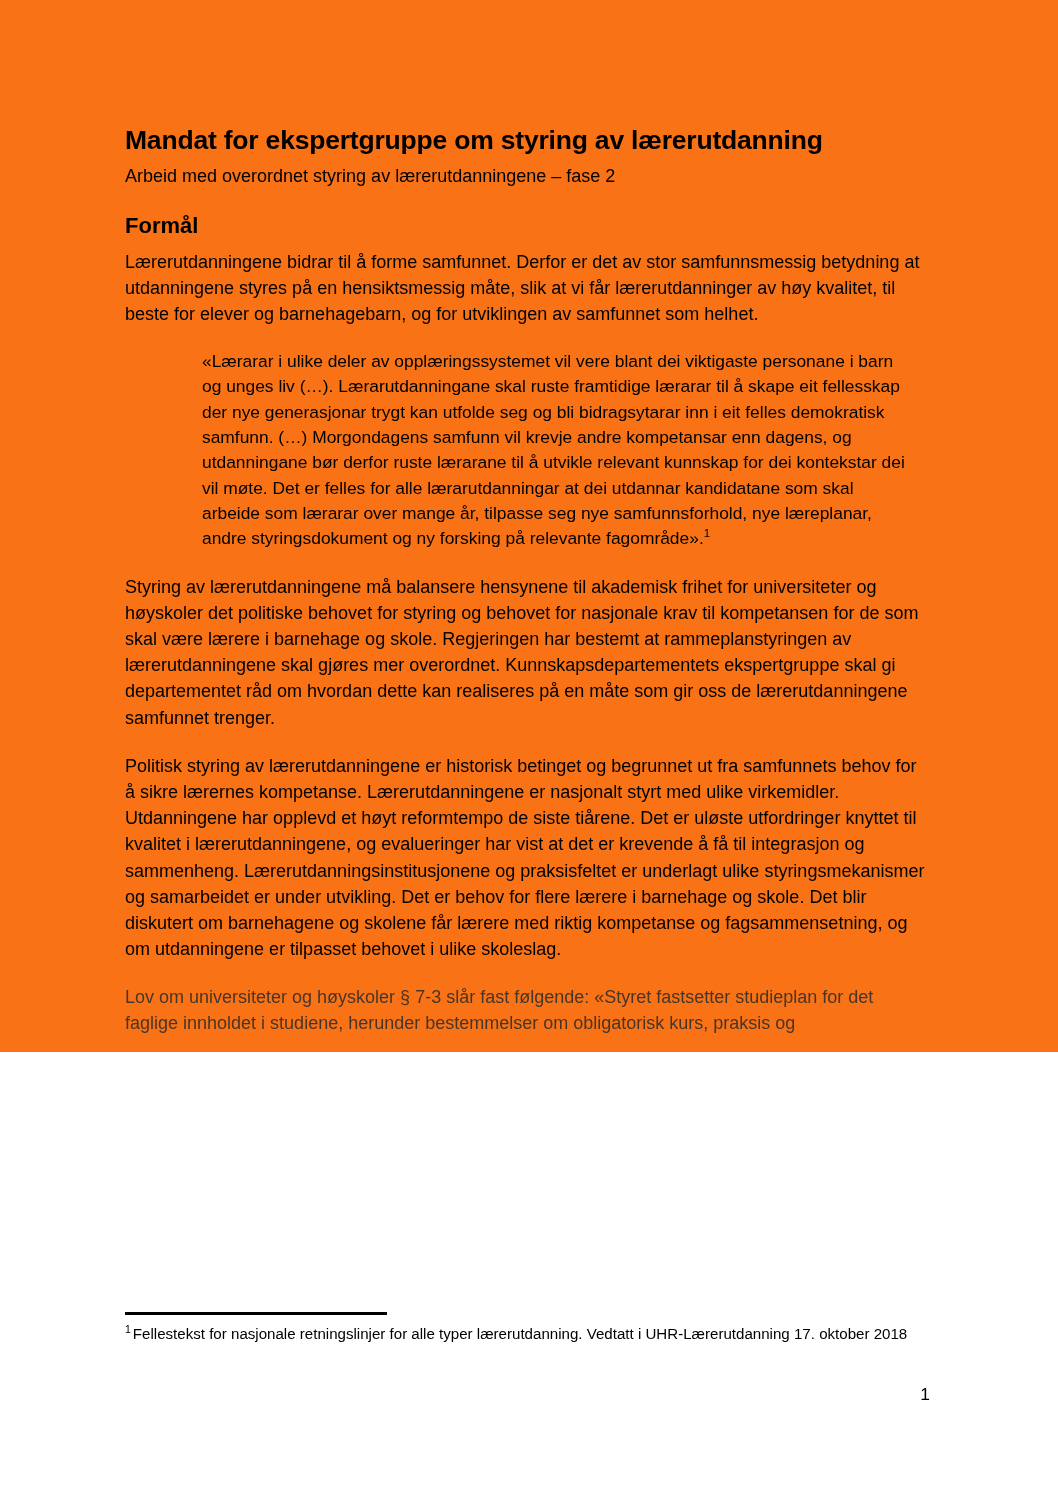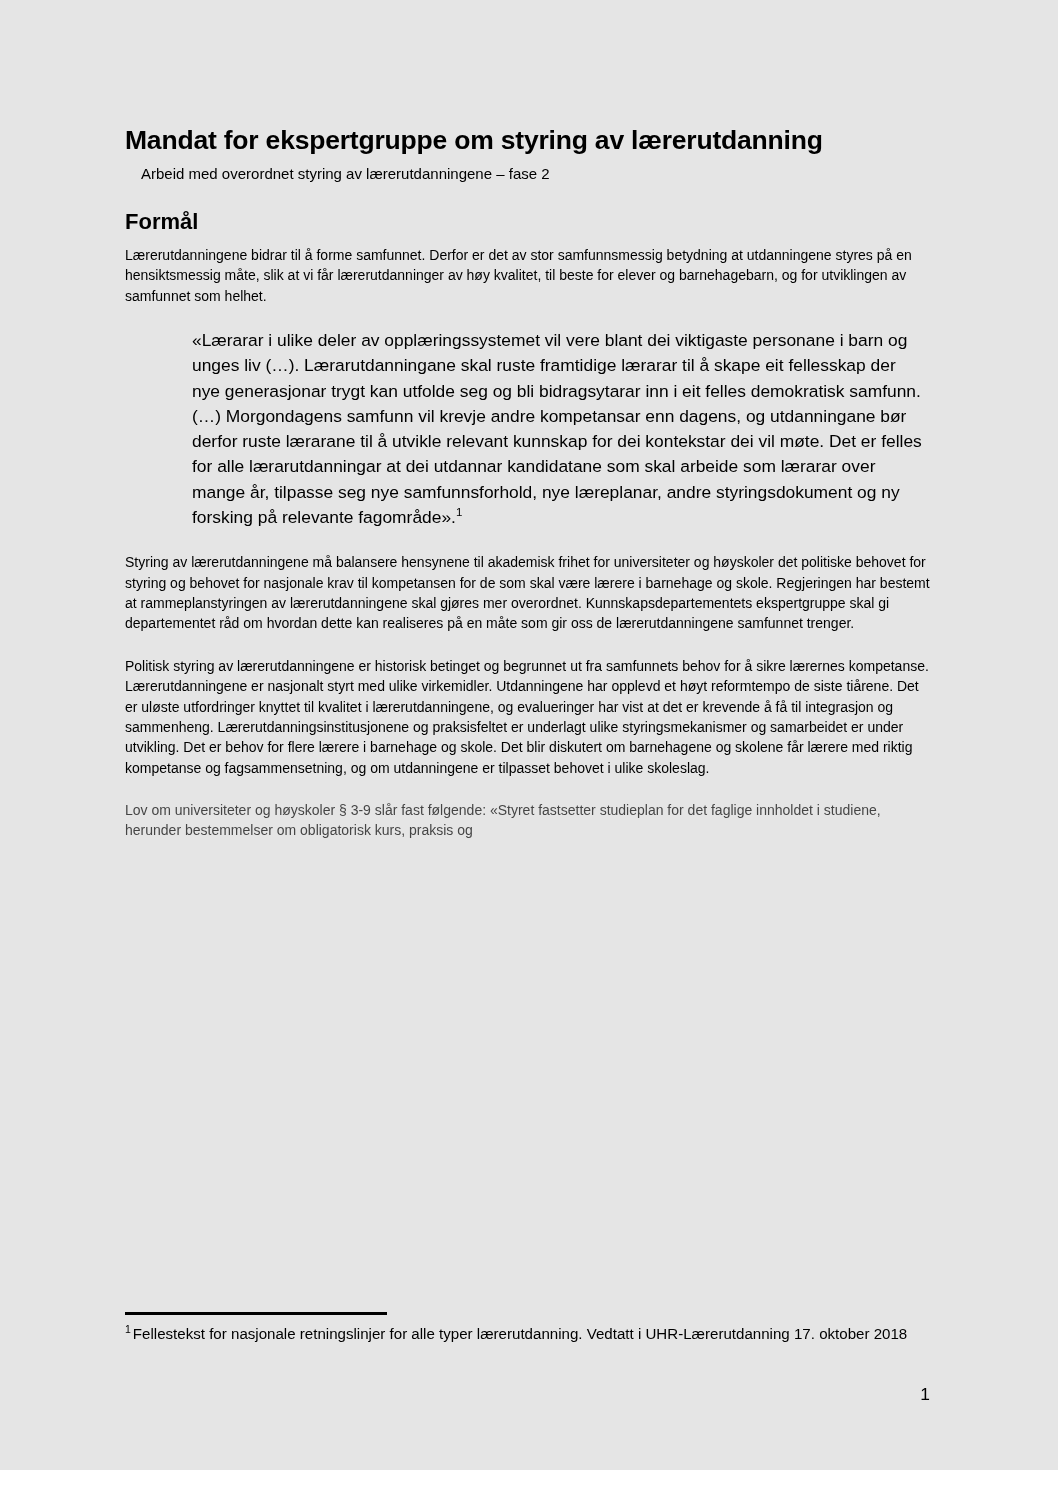--- a/index.html
+++ b/index.html
@@ -12,77 +12,77 @@
     width: 1058px;
     height: 1497px;
     font-family: "Liberation Sans", sans-serif;
     color: #000000;
     overflow: hidden;
   }
 
   .page {
     position: relative;
     width: 1058px;
-    height: 1470px;
+    height: 1052px;
     box-sizing: border-box;
     padding: 126px 128px 0 125px;
-    background: #e5e5e5;
+    background: #f97316;
   }
 
   .doc-title {
     font-size: 26.5px;
     font-weight: bold;
     line-height: 1.12;
     letter-spacing: -0.2px;
     margin: 0 0 9px 0;
     color: #000;
   }
 
   .doc-subtitle {
-    font-size: 15px;
+    font-size: 18px;
     font-weight: normal;
     line-height: 1.25;
-    margin: 0 0 26px 16px;
+    margin: 0 0 26px 0;
     color: #000;
   }
 
   .section-heading {
     font-size: 22px;
     font-weight: bold;
     line-height: 1.2;
     margin: 0 0 9px 0;
     color: #000;
   }
 
   .section-heading.spaced {
     margin-top: 30px;
   }
 
   p.body-text {
-    font-size: 14px;
+    font-size: 18px;
     line-height: 1.455;
     margin: 0 0 22px 0;
     color: #000;
     text-align: left;
   }
 
   p.body-text:last-child {
     margin-bottom: 0;
   }
 
   .quote-block {
     margin: 0 0 22px 0;
     padding-left: 65px;
     padding-right: 2px;
   }
 
   .quote-block p {
     font-size: 17.4px;
     line-height: 1.455;
-    margin: 2px;
+    margin: 12px;
     color: #000;
   }
 
   sup.fn-ref {
     font-size: 11.5px;
     vertical-align: super;
     line-height: 0;
   }
 
   p.faded {
@@ -144,21 +144,21 @@
 
   <blockquote class="quote-block">
     <p><span>«Lærarar i ulike deler av opplæringssystemet vil vere blant dei viktigaste personane i barn og unges liv (…). Lærarutdanningane skal ruste framtidige lærarar til å skape eit fellesskap der nye generasjonar trygt kan utfolde seg og bli bidragsytarar inn i eit felles demokratisk samfunn. (…) Morgondagens samfunn vil krevje andre kompetansar enn dagens, og utdanningane bør derfor ruste lærarane til å utvikle relevant kunnskap for dei kontekstar dei vil møte. Det er felles for alle lærarutdanningar at dei utdannar kandidatane som skal arbeide som lærarar over mange år, tilpasse seg nye samfunnsforhold, nye læreplanar, andre styringsdokument og ny forsking på relevante fagområde».</span><sup class="fn-ref">1</sup></p>
   </blockquote>
 
   <p class="body-text">Styring av lærerutdanningene må balansere hensynene til akademisk frihet for universiteter og høyskoler det politiske behovet for styring og behovet for nasjonale krav til kompetansen for de som skal være lærere i barnehage og skole. Regjeringen har bestemt at rammeplanstyringen av lærerutdanningene skal gjøres mer overordnet. Kunnskapsdepartementets ekspertgruppe skal gi departementet råd om hvordan dette kan realiseres på en måte som gir oss de lærerutdanningene samfunnet trenger.</p>
 
 
   <p class="body-text">Politisk styring av lærerutdanningene er historisk betinget og begrunnet ut fra samfunnets behov for å sikre lærernes kompetanse. Lærerutdanningene er nasjonalt styrt med ulike virkemidler. Utdanningene har opplevd et høyt reformtempo de siste tiårene. Det er uløste utfordringer knyttet til kvalitet i lærerutdanningene, og evalueringer har vist at det er krevende å få til integrasjon og sammenheng. Lærerutdanningsinstitusjonene og praksisfeltet er underlagt ulike styringsmekanismer og samarbeidet er under utvikling. Det er behov for flere lærere i barnehage og skole. Det blir diskutert om barnehagene og skolene får lærere med riktig kompetanse og fagsammensetning, og om utdanningene er tilpasset behovet i ulike skoleslag.</p>
 
-  <p class="body-text faded">Lov om universiteter og høyskoler § 3-9 slår fast følgende: «Styret fastsetter studieplan for det faglige innholdet i studiene, herunder bestemmelser om obligatorisk kurs, praksis og</p>
+  <p class="body-text faded">Lov om universiteter og høyskoler § 7-3 slår fast følgende: «Styret fastsetter studieplan for det faglige innholdet i studiene, herunder bestemmelser om obligatorisk kurs, praksis og</p>
 
   <div class="footnote-area">
     <hr class="footnote-rule">
     <p class="footnote-text"><span class="fn-marker">1</span><span>Fellestekst for nasjonale retningslinjer for alle typer lærerutdanning. Vedtatt i UHR-Lærerutdanning 17. oktober 2018</span></p>
   </div>
 
   <div class="page-number">1</div>
 
 </div>
 

